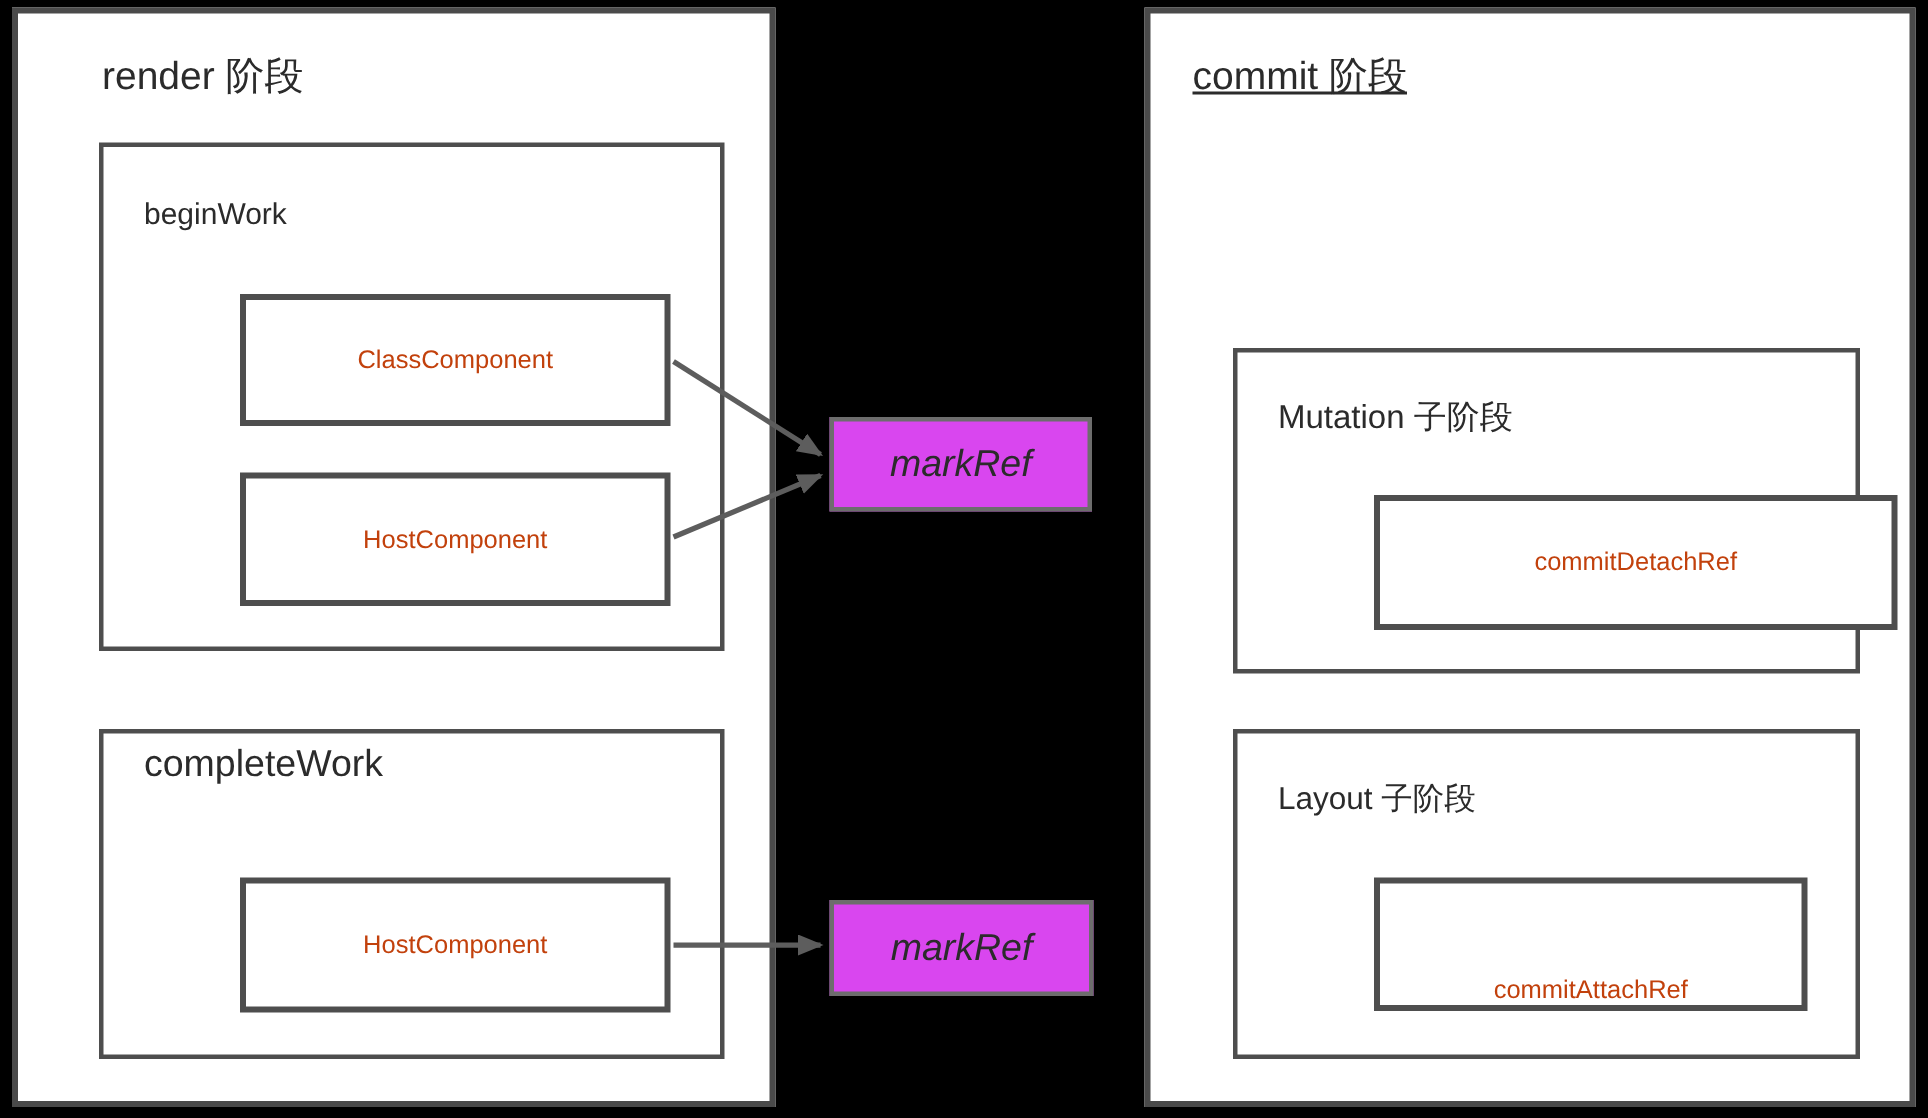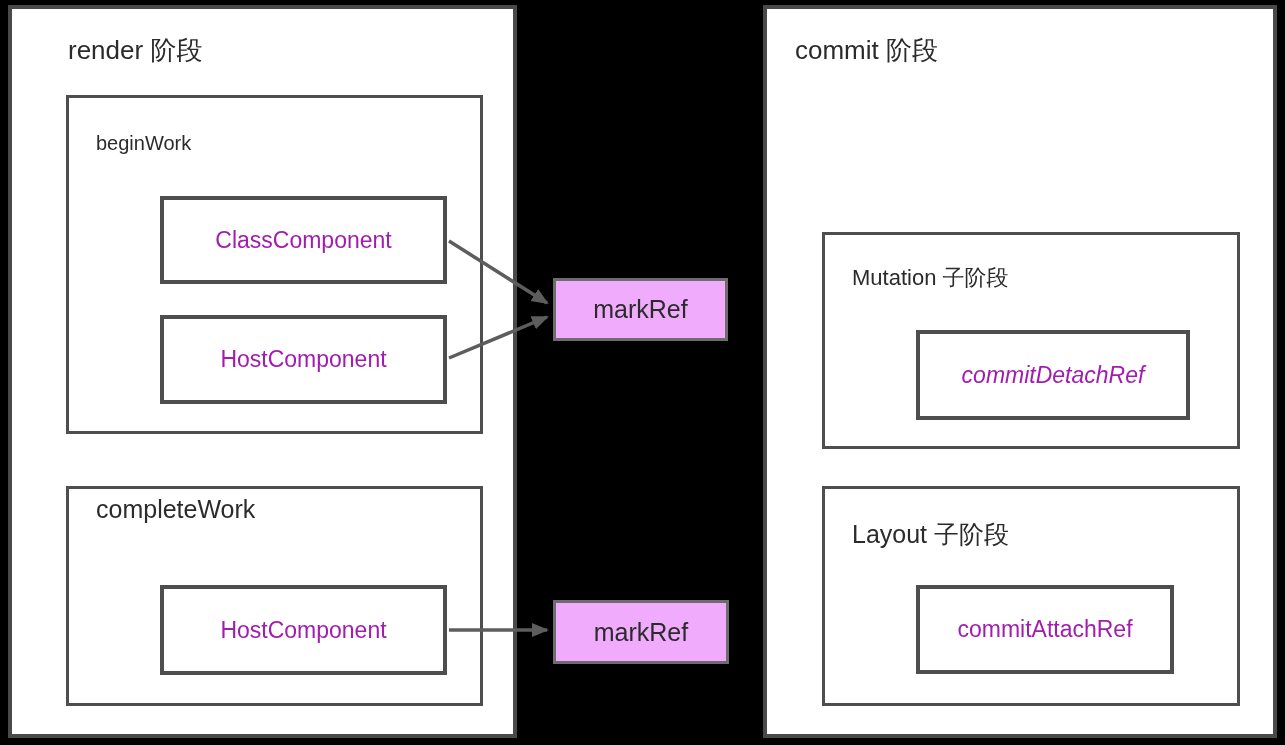--- a/index.html
+++ b/index.html
@@ -33,55 +33,56 @@
   .group-mutation     { left: 822px; top: 232px; width: 418px; height: 217px; }
   .group-layout       { left: 822px; top: 486px; width: 418px; height: 220px; }
 
   .leaf {
     position: absolute;
     background: #ffffff;
     border: 4px solid #4e4e4e;
     display: flex;
     align-items: center;
     justify-content: center;
-    font-size: 23px;
-    color: #a21caf;
+    font-size: 17px;
+    color: #c2410c;
   }
   .leaf-class  { left: 160px; top: 196px; width: 287px; height: 88px; }
   .leaf-host1  { left: 160px; top: 315px; width: 287px; height: 89px; }
   .leaf-host2  { left: 160px; top: 585px; width: 287px; height: 90px; }
-  .leaf-detach { left: 916px; top: 330px; width: 274px; height: 90px; font-style: italic; }
-  .leaf-attach { left: 916px; top: 585px; width: 258px; height: 89px; }
+  .leaf-detach { left: 916px; top: 330px; width: 349px; height: 90px; }
+  .leaf-attach { left: 916px; top: 585px; width: 289px; height: 89px; align-items: flex-end; }
 
   .markref {
     position: absolute;
-    background: #f0abfc;
+    background: #d946ef;
     border: 3px solid #6d6d6d;
     display: flex;
     align-items: center;
     justify-content: center;
     font-size: 25px;
     color: #2b2b2b;
+    font-style: italic;
   }
   .markref-top    { left: 553px; top: 278px; width: 175px; height: 63px; }
   .markref-bottom { left: 553px; top: 600px; width: 176px; height: 64px; }
 
   .title {
     position: absolute;
     font-size: 26px;
     line-height: 1.1;
     color: #2b2b2b;
     white-space: nowrap;
   }
   .title-render       { left: 40px;  top: 36px; margin-left: 28px;  }
-  .title-commit       { left: 795px; top: 36px;  }
+  .title-commit       { left: 795px; top: 36px; text-decoration: underline;  }
   .title-beginwork    { left: 96px;  top: 132px; font-size: 20px; }
   .title-completework { left: 96px;  top: 496px; font-size: 25px; }
   .title-mutation     { left: 852px; top: 266px; font-size: 22px; }
-  .title-layout       { left: 852px; top: 521px; font-size: 25px; }
+  .title-layout       { left: 852px; top: 521px; font-size: 21px; }
 
   .arrows {
     position: absolute;
     left: 0; top: 0;
     width: 1285px;
     height: 745px;
     pointer-events: none;
     z-index: 10;
   }
 </style>

